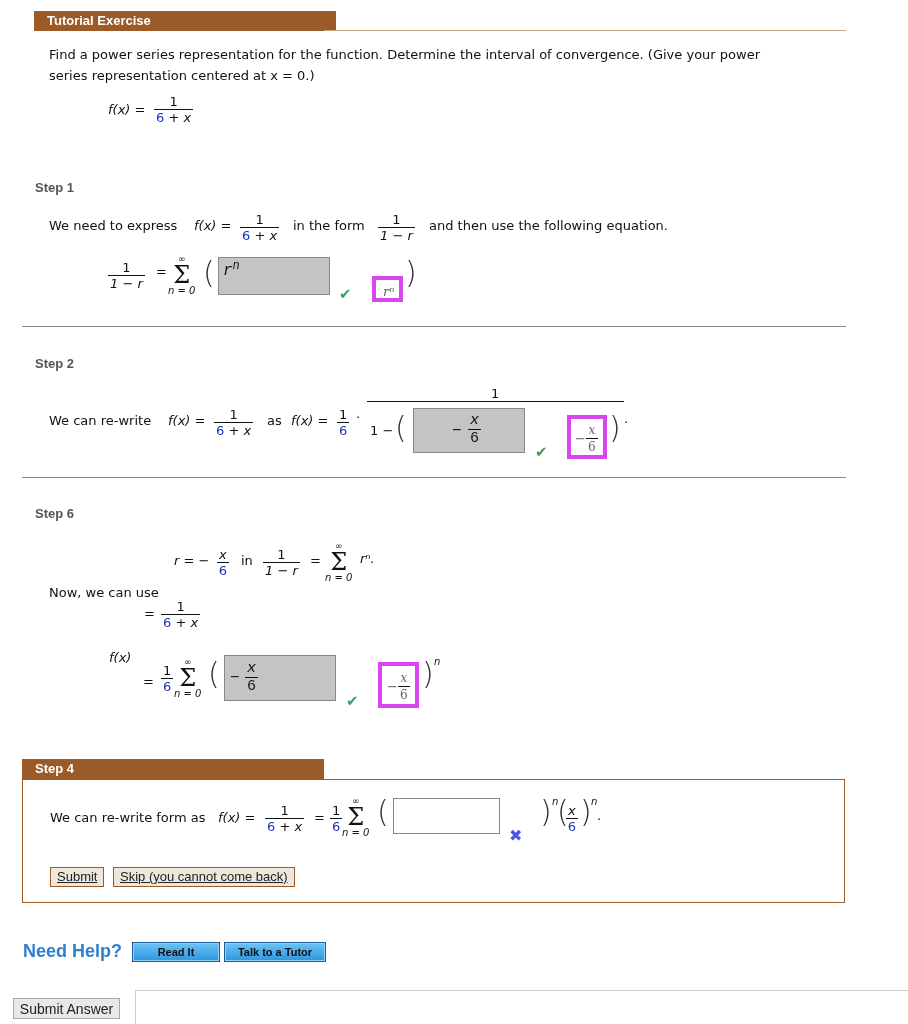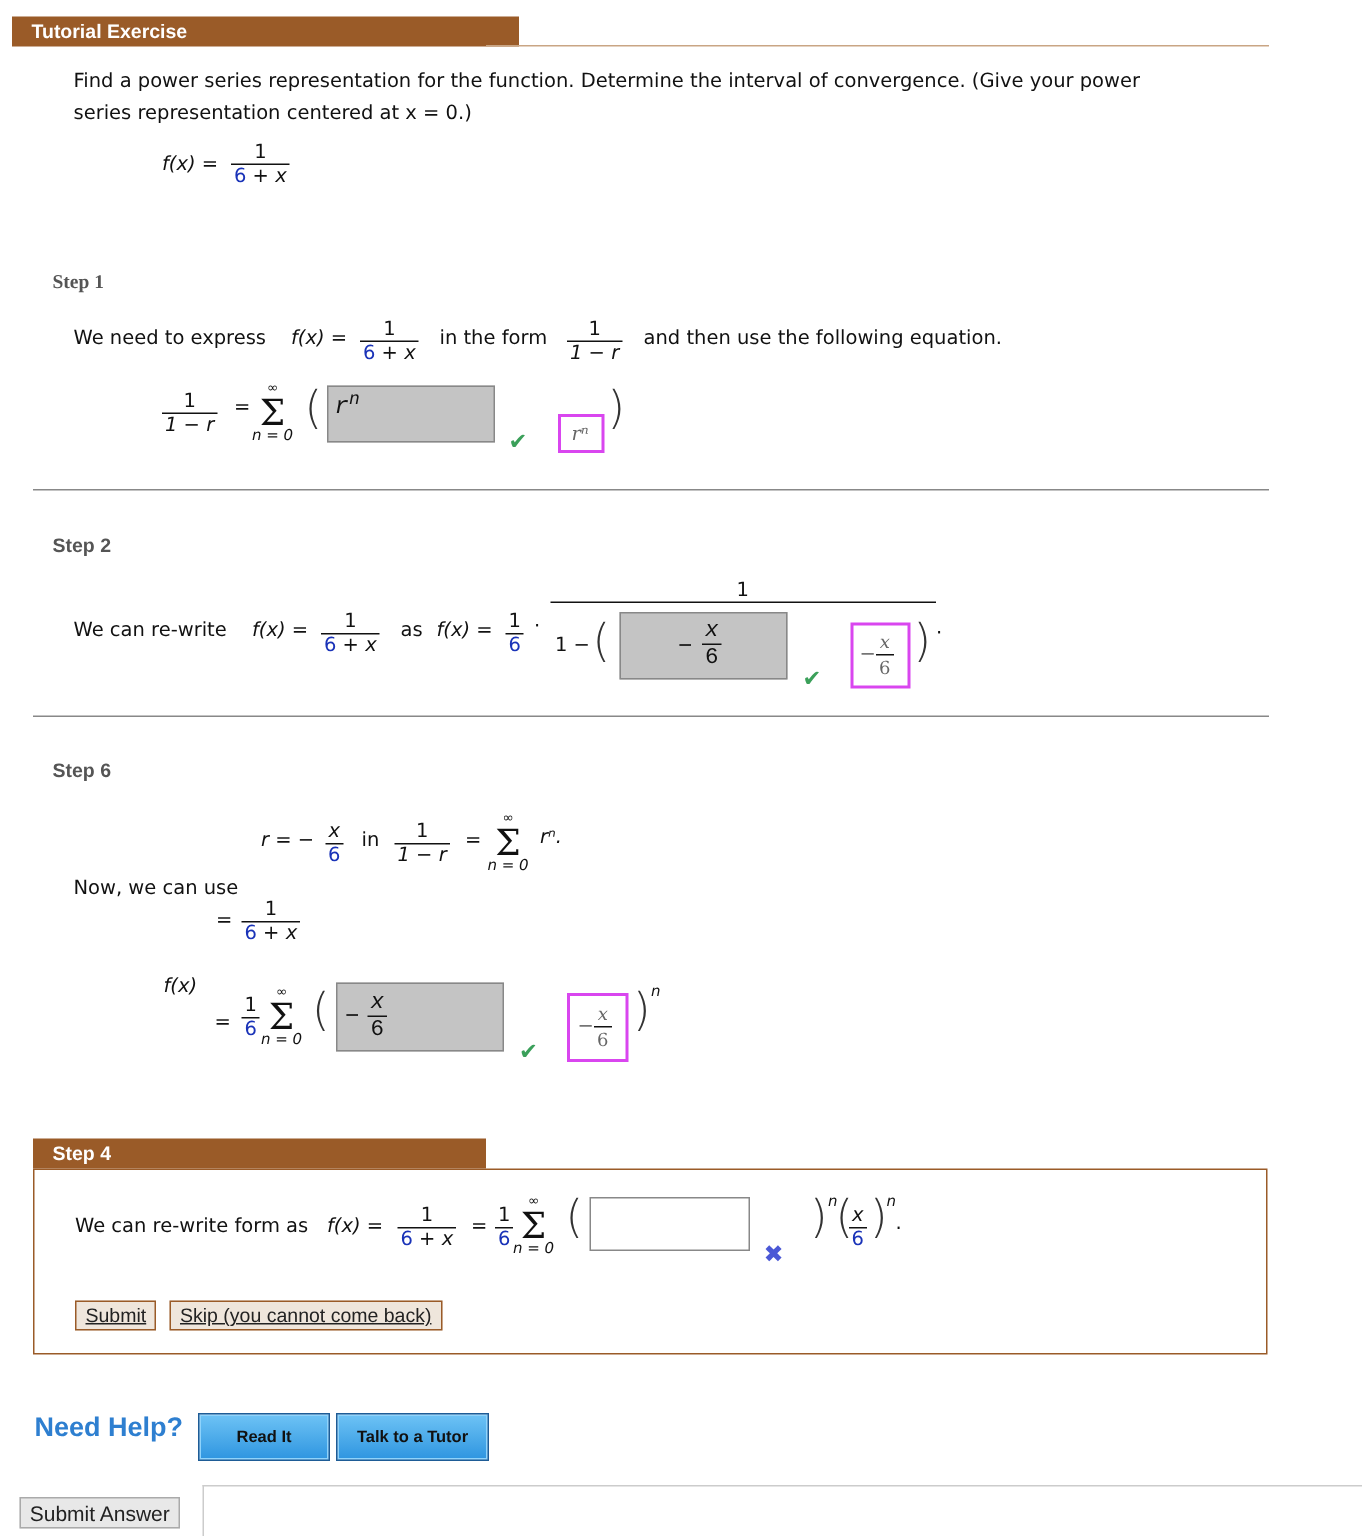--- a/index.html
+++ b/index.html
@@ -16,49 +16,49 @@
   .blue { color:#1a33b8; }
   .frac { position:absolute; display:inline-flex; flex-direction:column; align-items:center; font-size:13px; line-height:15px; }
   .frac .num { padding:0 2px; }
   .frac .den { border-top:1px solid #111; padding:0 2px; }
   .sigma { position:absolute; display:flex; flex-direction:column; align-items:center; line-height:1; }
   .sigma .sup { font-size:9px; }
   .sigma .sym { font-size:24px; line-height:22px; font-family:"DejaVu Serif", serif; }
   .sigma .sub { font-size:10px; font-style:italic; }
   .paren { position:absolute; font-size:30px; font-weight:200; color:#333; line-height:1; font-family:"DejaVu Sans", sans-serif; }
   .ansbox { position:absolute; background:#c4c4c4; border:1px solid #888; box-sizing:border-box; }
-  .okbox { position:absolute; border:2px solid #d946ef; background:#fff; box-sizing:border-box;
+  .okbox { position:absolute; border:4px solid #d946ef; background:#fff; box-sizing:border-box;
            font-family:"DejaVu Serif", serif; font-style:italic; color:#666; }
   .check { position:absolute; color:#3ba05a; font-size:15px; font-weight:bold; }
   .xmark { position:absolute; color:#4b58d6; font-size:16px; font-weight:bold; }
   .serif-it { font-family:Liberation Mono, monospace; font-style:italic; }
   .btn-tut { position:absolute; background:#efe6dc; border:1px solid #9a5b28; font-family:"Liberation Sans", sans-serif;
              font-size:13px; color:#222; text-decoration:underline; padding:0 6px; line-height:18px; height:20px; box-sizing:border-box; }
   .btn-help { position:absolute; background:linear-gradient(#6ec3f5,#2e95e0); border:1px solid #1e5c96;
               font-family:"Liberation Sans", sans-serif; font-weight:bold; font-size:11px; color:#111; text-align:center;
-              line-height:16px; height:32px; box-sizing:border-box; box-shadow:inset 0 0 0 1px #8fd3fb; }
+              line-height:16px; height:20px; box-sizing:border-box; box-shadow:inset 0 0 0 1px #8fd3fb; }
   .step4box { position:absolute; left:22px; top:779px; width:823px; height:124px; border:1px solid #9a5b28; box-sizing:border-box; }
 </style>
 </head>
 <body>
 
-<div class="hdr" style="left:8px;top:11px;width:338px;">
+<div class="hdr" style="left:34px;top:11px;width:302px;">
   <span>Tutorial Exercise</span>
 </div>
 <div class="hdr-line" style="left:324px;top:30px;width:522px;"></div>
 
 <div class="txt" style="left:49px;top:47px;">Find a power series representation for the function. Determine the interval of convergence. (Give your power</div>
 <div class="txt" style="left:49px;top:68px;">series representation centered at x = 0.)</div>
 <div class="txt it" style="left:108px;top:102px;">f(x) =</div>
 <div class="frac" style="left:154px;top:94px;">
   <span class="num">1</span>
   <span class="den"><span class="blue">6</span><span class="it"> + x</span></span>
 </div>
 
-<div class="step-label" style="left:35px;top:180px;font-family:Liberation Serif, serif;">Step 1</div>
+<div class="step-label" style="left:35px;top:180px;">Step 1</div>
 <div class="txt" style="left:49px;top:218px;">We need to express</div>
 <div class="txt it" style="left:194px;top:218px;">f(x) =</div>
 <div class="frac" style="left:240px;top:212px;">
   <span class="num">1</span>
   <span class="den"><span class="blue">6</span><span class="it"> + x</span></span>
 </div>
 <div class="txt" style="left:293px;top:218px;">in the form</div>
 <div class="frac" style="left:378px;top:212px;">
   <span class="num">1</span>
   <span class="den it">1 − r</span>

